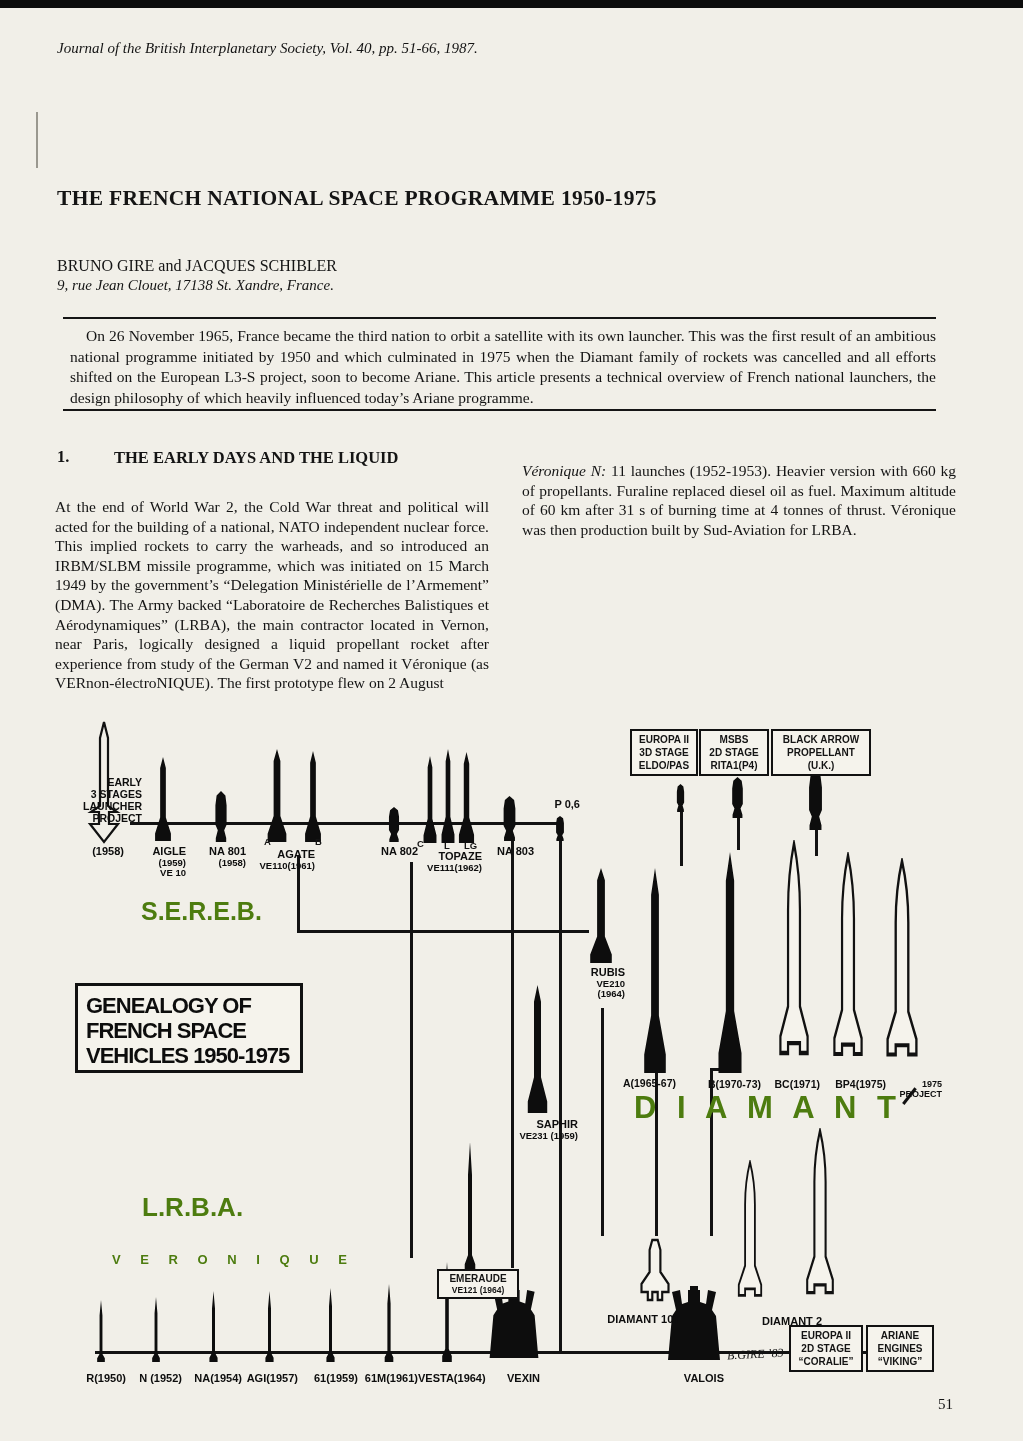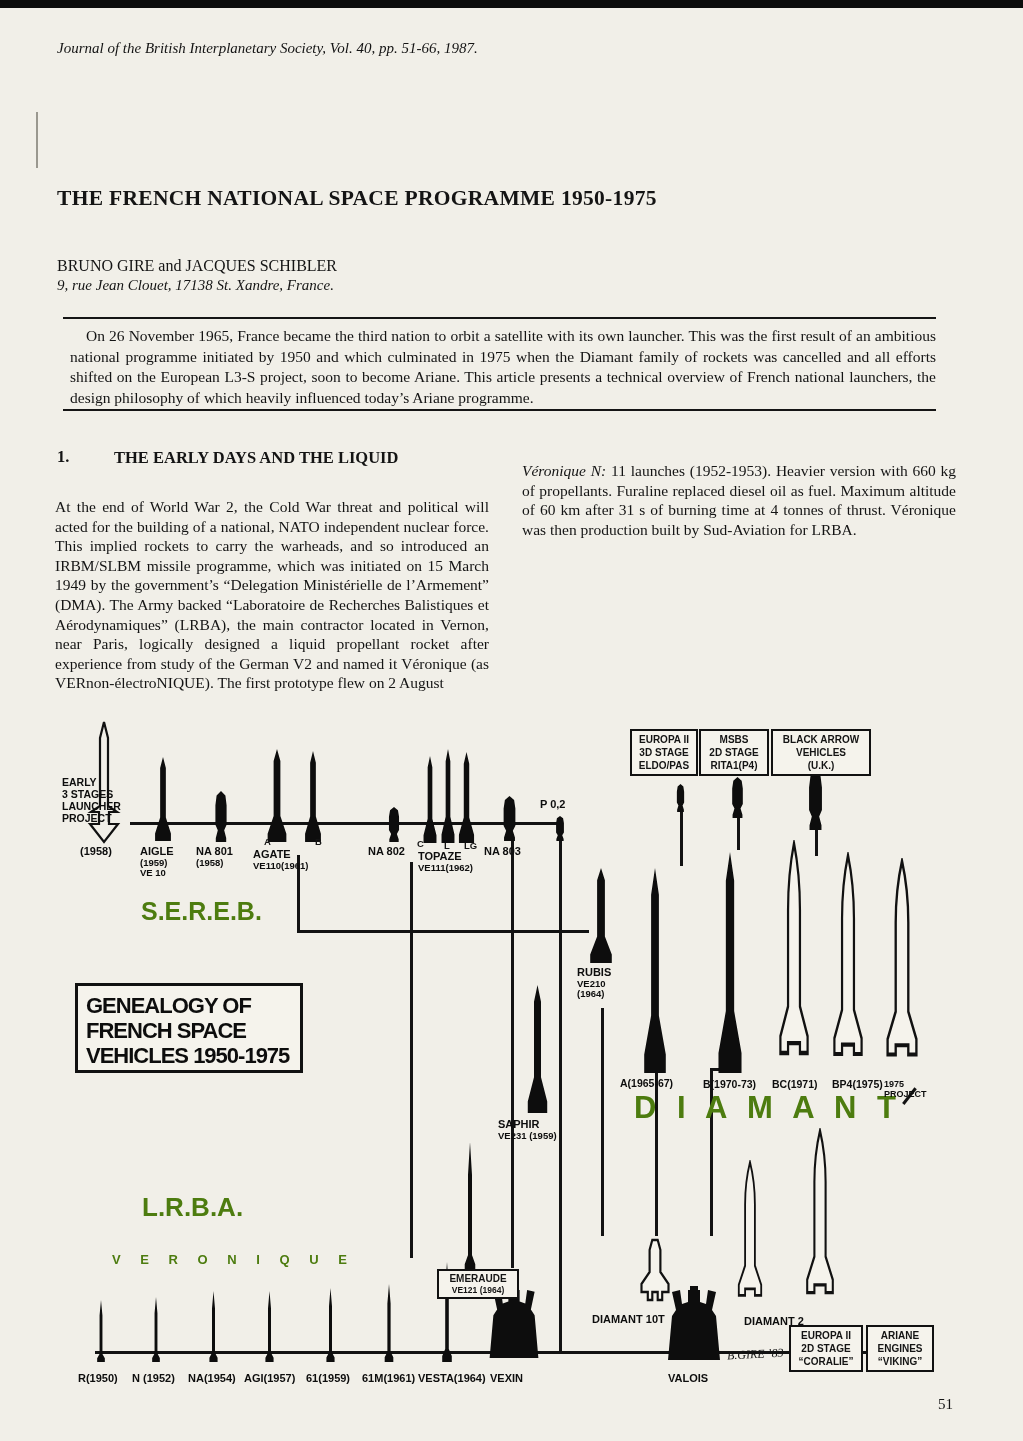--- a/index.html
+++ b/index.html
@@ -15,21 +15,21 @@
   .abstract{left:70px;top:326px;width:866px;font-size:15.5px;line-height:20.6px;text-align:justify;text-indent:16px;}
   .secnum{left:57px;top:447px;font-weight:bold;font-size:16.5px;}
   .sechead{left:114px;top:447px;width:390px;font-weight:bold;font-size:16.5px;line-height:21.5px;}
   .colL{left:55px;top:497px;width:434px;font-size:15.5px;line-height:19.6px;text-align:justify;}
   .colR{left:522px;top:461px;width:434px;font-size:15.5px;line-height:19.6px;text-align:justify;}
   .colR p{margin:0 0 18px 0;}
   .pagenum{left:938px;top:1396px;font-size:15px;}
   .topbar{left:0;top:0;width:1023px;height:8px;background:#0c0c0c;}
   .artifact{left:36px;top:112px;width:2px;height:56px;background:#9a988f;}
   
-  .dlbl{position:absolute;text-align:left;font:bold 11px/1.14 "Liberation Sans",sans-serif;color:#0d0d0d;}
+  .dlbl{position:absolute;text-align:right;font:bold 11px/1.14 "Liberation Sans",sans-serif;color:#0d0d0d;}
   .dlbl span{display:block;}
   .dlbl .s{font-size:9.5px;}
   .tiny{font:bold 9.5px "Liberation Sans",sans-serif;}
   .dbox{position:absolute;border:2px solid #111;background:#f5f3ec;text-align:center;
         font:bold 10px/1.3 "Liberation Sans",sans-serif;padding:2px 2px;}
   .dbox span{display:block;}
   .bigword{position:absolute;font-family:"Liberation Sans",sans-serif;font-weight:bold;color:#4d7c0f;}
   .genbox{position:absolute;left:75px;top:983px;width:206px;height:70px;border:3px solid #111;
           background:#f5f3ec;padding:7px 8px;font:bold 22px/25px "Liberation Sans",sans-serif;
           letter-spacing:-1px;color:#0d0d0d;}
@@ -163,21 +163,21 @@
     <span>3D STAGE</span>
     <span>ELDO/PAS</span>
 </div>
 <div class="dbox" style="left:699px;top:729px;width:62px">
   <span>MSBS</span>
     <span>2D STAGE</span>
     <span>RITA1(P4)</span>
 </div>
 <div class="dbox" style="left:771px;top:729px;width:92px">
   <span>BLACK ARROW</span>
-    <span>VEHICLES</span>
+    <span>PROPELLANT</span>
     <span>(U.K.)</span>
 </div>
 
 <div class="dbox" style="left:789px;top:1325px;width:66px">
   <span>EUROPA II</span>
     <span>2D STAGE</span>
     <span>“CORALIE”</span>
 </div>
 <div class="dbox" style="left:866px;top:1325px;width:60px">
   <span>ARIANE</span>
@@ -220,21 +220,21 @@
 </div>
 <div class="dlbl" style="left:368px;top:845px;width:50px">NA 802</div>
 <div class="abs tiny" style="left:417px;top:838px">C</div>
 <div class="abs tiny" style="left:444px;top:840px">L</div>
 <div class="abs tiny" style="left:464px;top:840px">LG</div>
 <div class="dlbl" style="left:418px;top:850px;width:64px">
   <span>TOPAZE</span>
     <span class="s">VE111(1962)</span>
 </div>
 <div class="dlbl" style="left:484px;top:845px;width:50px">NA 803</div>
-<div class="dlbl" style="left:540px;top:798px;width:40px">P 0,2</div>
+<div class="dlbl" style="left:540px;top:798px;width:40px">P 0,6</div>
 
 <div class="dlbl" style="left:577px;top:966px;width:48px">
   <span>RUBIS</span>
     <span class="s">VE210</span>
     <span class="s">(1964)</span>
 </div>
 <div class="dlbl" style="left:498px;top:1118px;width:80px">
   <span>SAPHIR</span>
     <span class="s">VE231 (1959)</span>
 </div>

